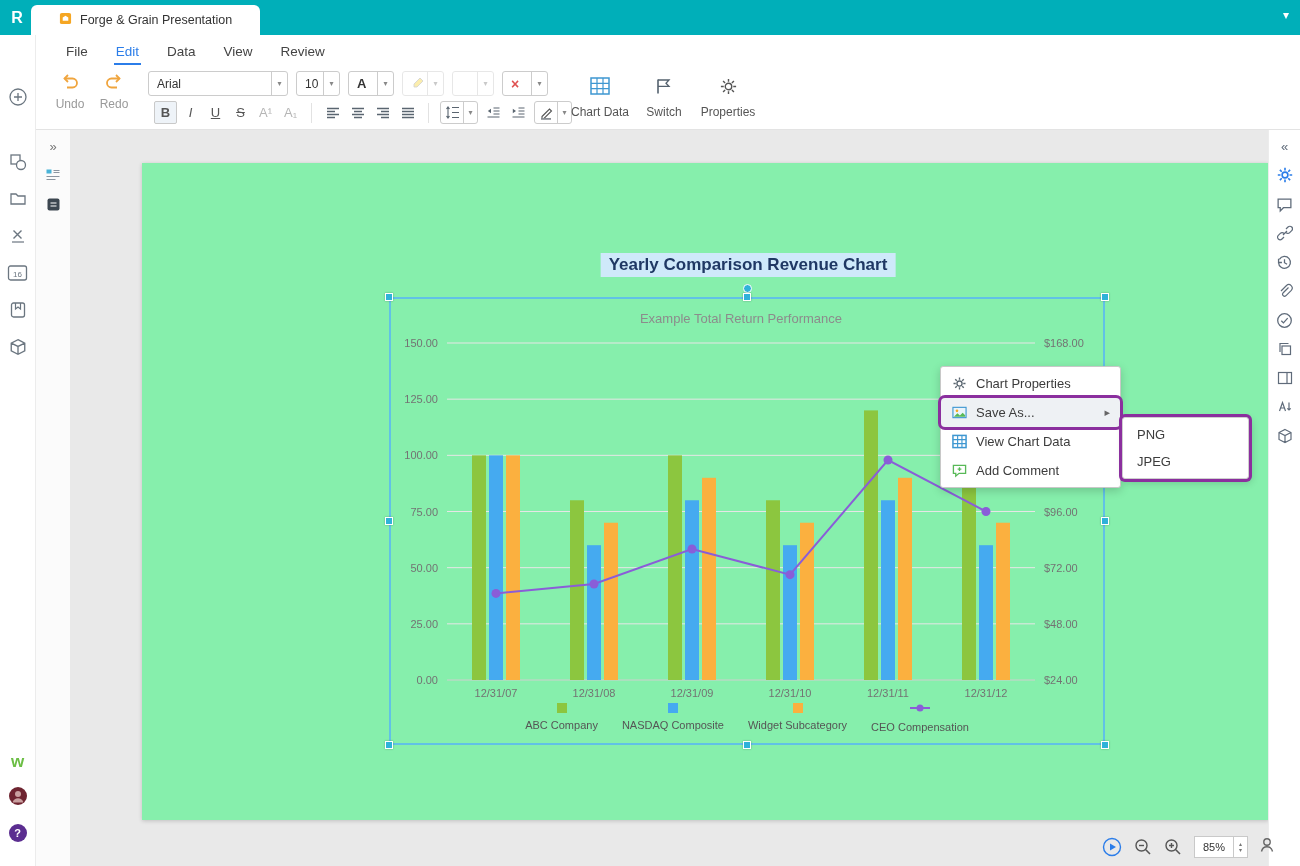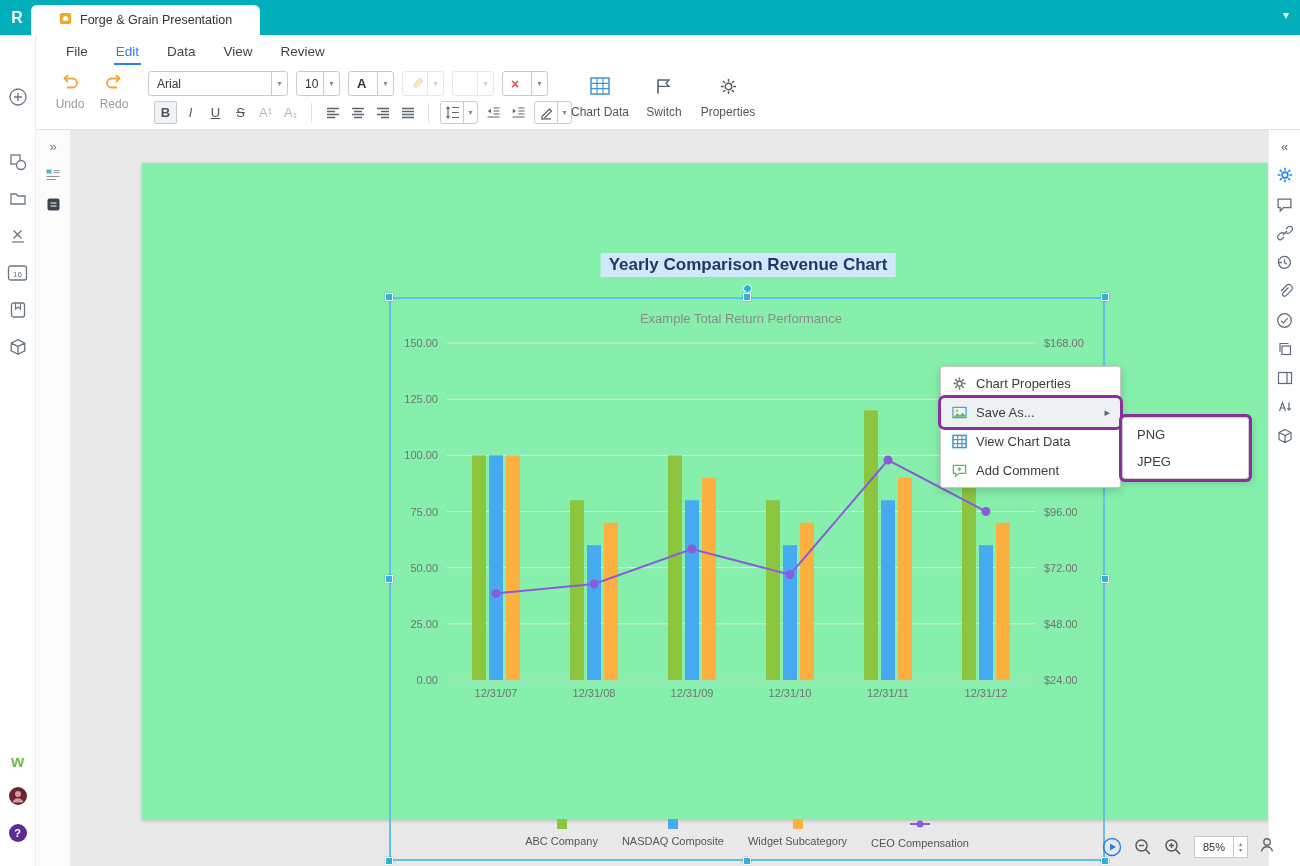--- a/index.html
+++ b/index.html
@@ -58,21 +58,21 @@
   .help{width:18px;height:18px;border-radius:50%;background:#5b2d90;color:#fff;font-size:11px;font-weight:bold;display:flex;align-items:center;justify-content:center;cursor:pointer;}
   .sub-rail{position:absolute;left:36px;top:130px;width:34px;height:736px;background:#fbfbfb;display:flex;flex-direction:column;align-items:center;padding-top:6px;gap:9px;z-index:7;}
   .sr-icon{height:20px;display:flex;align-items:center;justify-content:center;cursor:pointer;color:#777;font-size:13px;}
   .right-rail{position:absolute;right:0;top:130px;width:32px;height:736px;background:#fff;border-left:1px solid #ececec;display:flex;flex-direction:column;align-items:center;padding-top:6px;z-index:7;}
   .rr-icon{height:20px;margin-bottom:9px;display:flex;align-items:center;justify-content:center;cursor:pointer;color:#5f6b7a;font-size:13px;}
 
   
   .canvas{position:absolute;left:70px;top:130px;width:1198px;height:736px;background:#e9e9e9;z-index:1;}
   .slide{position:absolute;left:35px;top:33px;width:1127px;height:657px;background:#86efac;box-shadow:0 1px 4px rgba(0,0,0,.18);margin-left:37px;}
   .slide-title{position:absolute;left:606px;top:90px;transform:translateX(-50%);font-size:17px;font-weight:bold;color:var(--title-text);background:var(--title-hl);padding:2px 8px;white-space:nowrap;cursor:text;}
-  .chart-frame{position:absolute;left:247px;top:134px;width:716px;height:564px;border:2px solid #61c1e6;cursor:move;}
+  .chart-frame{position:absolute;left:247px;top:134px;width:716px;height:448px;border:2px solid #61c1e6;cursor:move;}
   .chart-svg{display:block;width:712px;height:410px;}
   .chart-legend{position:absolute;left:0;right:0;bottom:10px;display:flex;justify-content:center;gap:24px;font-size:11px;color:#555;}
   .lg-item{display:flex;align-items:center;gap:6px;flex-direction:column;}
   .lg-swatch{width:10px;height:10px;display:inline-block;}
   .hd{position:absolute;width:8px;height:8px;background:var(--sel);border:1px solid #fff;box-shadow:0 0 2px rgba(0,0,0,.35);}
   .hd.nw{left:-6px;top:-6px;} .hd.n{left:calc(50% - 4px);top:-6px;} .hd.ne{right:-6px;top:-6px;}
   .hd.w{left:-6px;top:calc(50% - 4px);} .hd.e{right:-6px;top:calc(50% - 4px);}
   .hd.sw{left:-6px;bottom:-6px;} .hd.s{left:calc(50% - 4px);bottom:-6px;} .hd.se{right:-6px;bottom:-6px;}
   .rot{position:absolute;left:calc(50% - 4px);top:-15px;width:9px;height:9px;border-radius:50%;background:var(--sel);border:1px solid #fff;}
 

